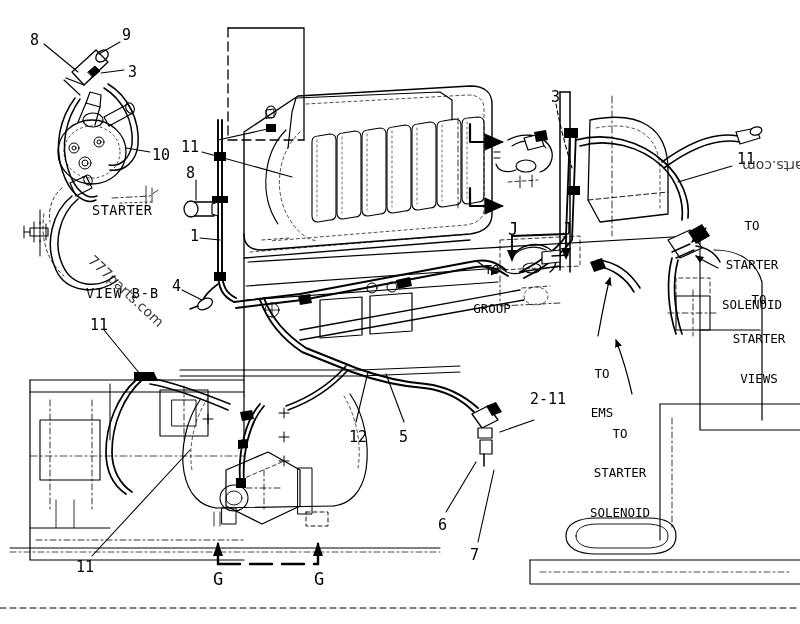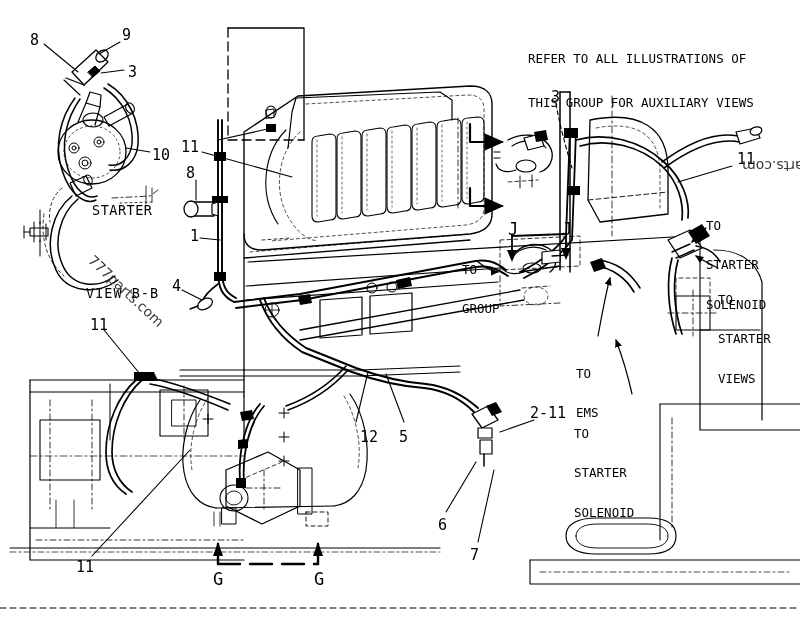--- a/index.html
+++ b/index.html
@@ -13,21 +13,21 @@
 
   .lbl{
     position:absolute;
     font-family:"DejaVu Sans Mono","Liberation Mono",monospace;
     color:#000;
     white-space:pre;
     line-height:1.06;
     letter-spacing:0px;
   }
   .callout{font-size:15px;font-weight:400;}
-  .note{font-size:12.5px;text-align:left;}
+  .note{font-size:12.5px;text-align:center;}
   .header{font-size:12.5px;text-align:left;line-height:1.18;}
   .secmark{font-size:17px;font-weight:400;}
   .viewlbl{font-size:13.5px;letter-spacing:1px;}
   .starterlbl{font-size:13.5px;letter-spacing:.5px;}
   .wm{
     position:absolute;font-size:14px;color:#2a2a2a;
     font-family:"DejaVu Sans","Liberation Sans",sans-serif;
     white-space:pre;opacity:.92;
   }
   .wm-diag{transform:rotate(43deg);transform-origin:0 0;}
@@ -402,46 +402,42 @@
         <path d="M478,262 C486,268 492,272 498,272" marker-end="url(#arS)"></path>
         <path d="M598,336 C602,314 606,292 610,278" marker-end="url(#arS)"></path>
         <path d="M706,228 C700,234 696,238 692,242" marker-end="url(#arS)"></path>
         <path d="M718,268 C710,264 702,260 696,256" marker-end="url(#arS)"></path>
         <path d="M632,394 C628,376 622,356 616,340" marker-end="url(#arS)"></path>
       </g>
 
     </g>
   </svg>
 
-  <div class="lbl header" style="left:528px;top:22px;">
-    <div>REFER TO ALL ILLUSTRATIONS OF</div>
-    <div>THIS GROUP FOR AUXILIARY VIEWS</div>
-  </div>
 
   <div class="lbl callout" style="left:30px;top:33px;">8</div>
   <div class="lbl callout" style="left:122px;top:28px;">9</div>
   <div class="lbl callout" style="left:128px;top:65px;">3</div>
   <div class="lbl callout" style="left:152px;top:148px;">10</div>
 
   <div class="lbl starterlbl" style="left:92px;top:203px;">STARTER</div>
   <div class="lbl viewlbl" style="left:38px;top:286px;margin-left:48px;">VIEW B-B</div>
 
   <div class="lbl callout" style="left:181px;top:140px;">11</div>
   <div class="lbl callout" style="left:186px;top:166px;">8</div>
   <div class="lbl callout" style="left:190px;top:229px;">1</div>
   <div class="lbl callout" style="left:172px;top:279px;">4</div>
   <div class="lbl callout" style="left:90px;top:318px;">11</div>
   <div class="lbl callout" style="left:76px;top:560px;">11</div>
-  <div class="lbl callout" style="left:360px;top:430px;">12</div>
+  <div class="lbl callout" style="left:349px;top:430px;">12</div>
   <div class="lbl callout" style="left:399px;top:430px;">5</div>
   <div class="lbl callout" style="left:438px;top:518px;">6</div>
   <div class="lbl callout" style="left:470px;top:548px;">7</div>
   <div class="lbl callout" style="left:551px;top:90px;">3</div>
   <div class="lbl callout" style="left:737px;top:152px;">11</div>
-  <div class="lbl callout" style="left:530px;top:406px;">2-11</div>
+  <div class="lbl callout" style="left:530px;top:392px;">2-11</div>
 
   <div class="lbl note" style="left:462px;top:236px;width:60px;">
     <div>TO</div>
     <div>GROUP</div>
   </div>
 
   <div class="lbl note" style="left:576px;top:340px;width:52px;">
     <div>TO</div>
     <div>EMS</div>
   </div>

